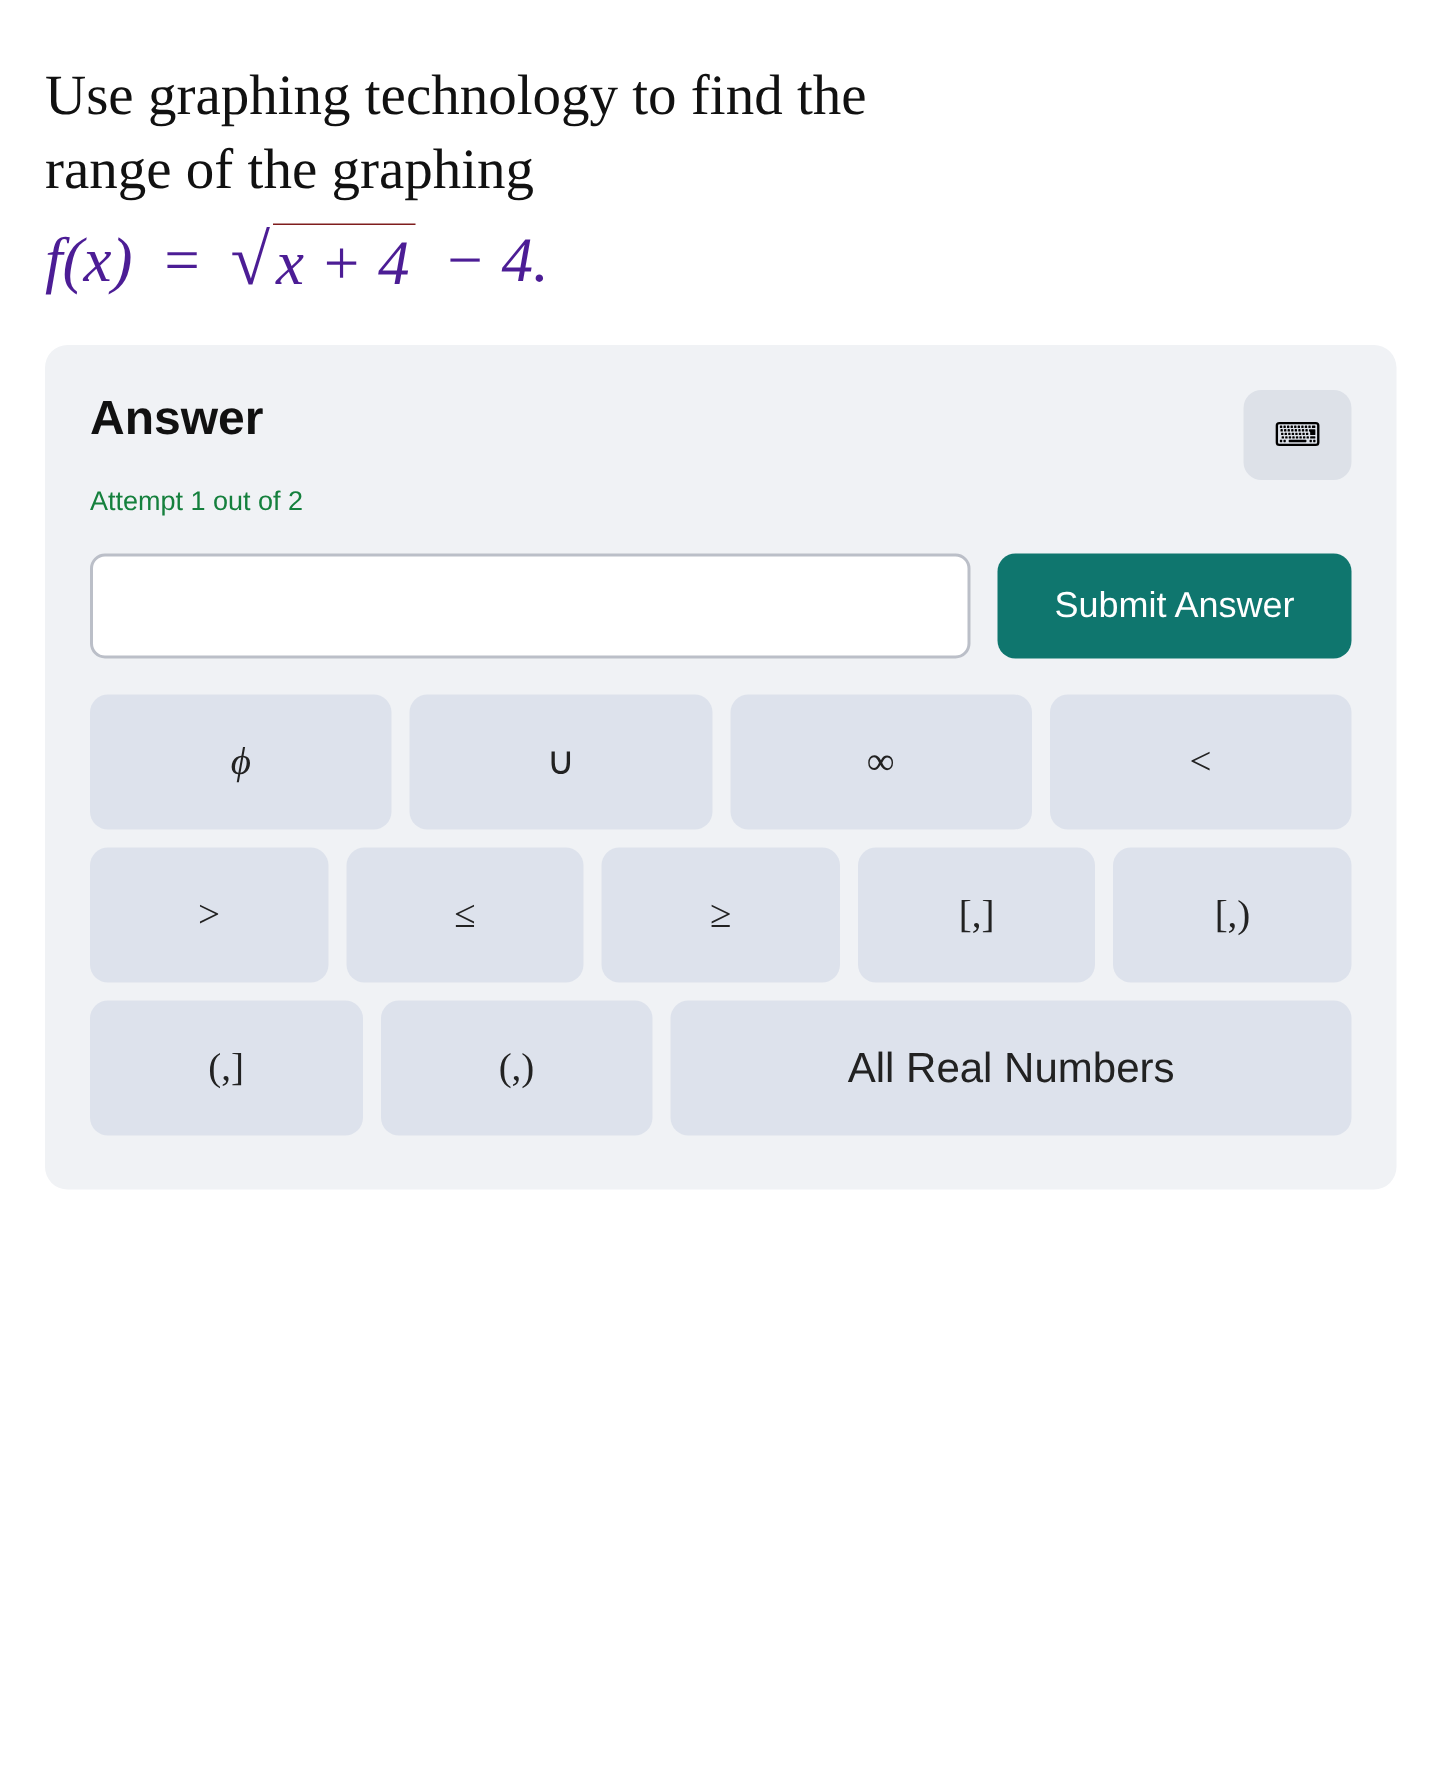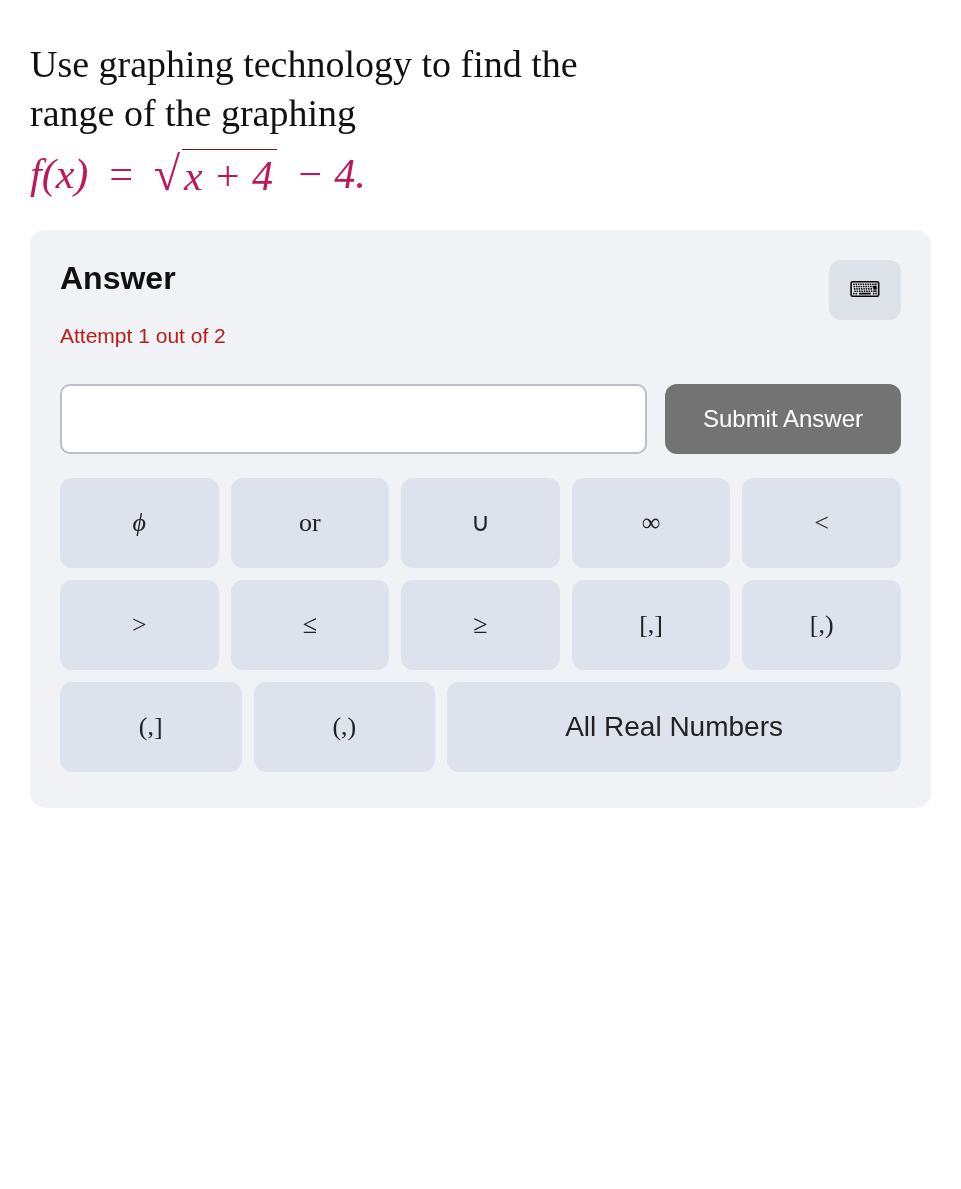--- a/index.html
+++ b/index.html
@@ -27,21 +27,21 @@
       font-weight: 400;
       line-height: 1.3;
       color: #111;
       margin-bottom: 10px;
       font-family: Georgia, serif;
     }
 
     .math-formula {
       font-size: 42px;
       font-style: italic;
-      color: #be185d;
+      color: #4c1d95;
       display: flex;
       align-items: center;
       gap: 8px;
       margin-top: 6px;
       font-family: Georgia, serif;
     }
 
     .sqrt-wrapper {
       display: inline-flex;
       align-items: center;
@@ -94,24 +94,24 @@
       width: 72px;
       height: 60px;
       display: flex;
       align-items: center;
       justify-content: center;
       cursor: pointer;
       font-size: 22px;
     }
 
     .attempt-text {
-      font-size: 21px;
-      color: #b91c1c;
-      font-family: Arial, sans-serif;
-      margin-bottom: 36px;
+      font-size: 18px;
+      color: #15803d;
+      font-family: Arial, sans-serif;
+      margin-bottom: 24px;
     }
 
     .input-row {
       display: flex;
       gap: 18px;
       align-items: stretch;
       margin-bottom: 24px;
     }
 
     .answer-input {
@@ -120,21 +120,21 @@
       border-radius: 10px;
       background: #fff;
       padding: 18px 16px;
       font-size: 22px;
       outline: none;
       font-family: Arial, sans-serif;
       min-height: 70px;
     }
 
     .submit-btn {
-      background: #737373;
+      background: #0f766e;
       color: #fff;
       border: none;
       border-radius: 12px;
       padding: 0 38px;
       font-size: 24px;
       font-weight: 500;
       cursor: pointer;
       font-family: Arial, sans-serif;
       min-height: 70px;
       white-space: nowrap;
@@ -209,21 +209,20 @@
 
   <div class="input-row">
     <input class="answer-input" type="text" placeholder="" style="">
     <button class="submit-btn">Submit Answer</button>
   </div>
 
   <div class="keypad-grid">
 
     <div class="keypad-row">
       <button class="keypad-btn keypad-btn-phi">ϕ</button>
-      <button class="keypad-btn">or</button>
       <button class="keypad-btn">∪</button>
       <button class="keypad-btn">∞</button>
       <button class="keypad-btn">&lt;</button>
     </div>
 
     <div class="keypad-row">
       <button class="keypad-btn">&gt;</button>
       <button class="keypad-btn">≤</button>
       <button class="keypad-btn">≥</button>
       <button class="keypad-btn">[,]</button>

